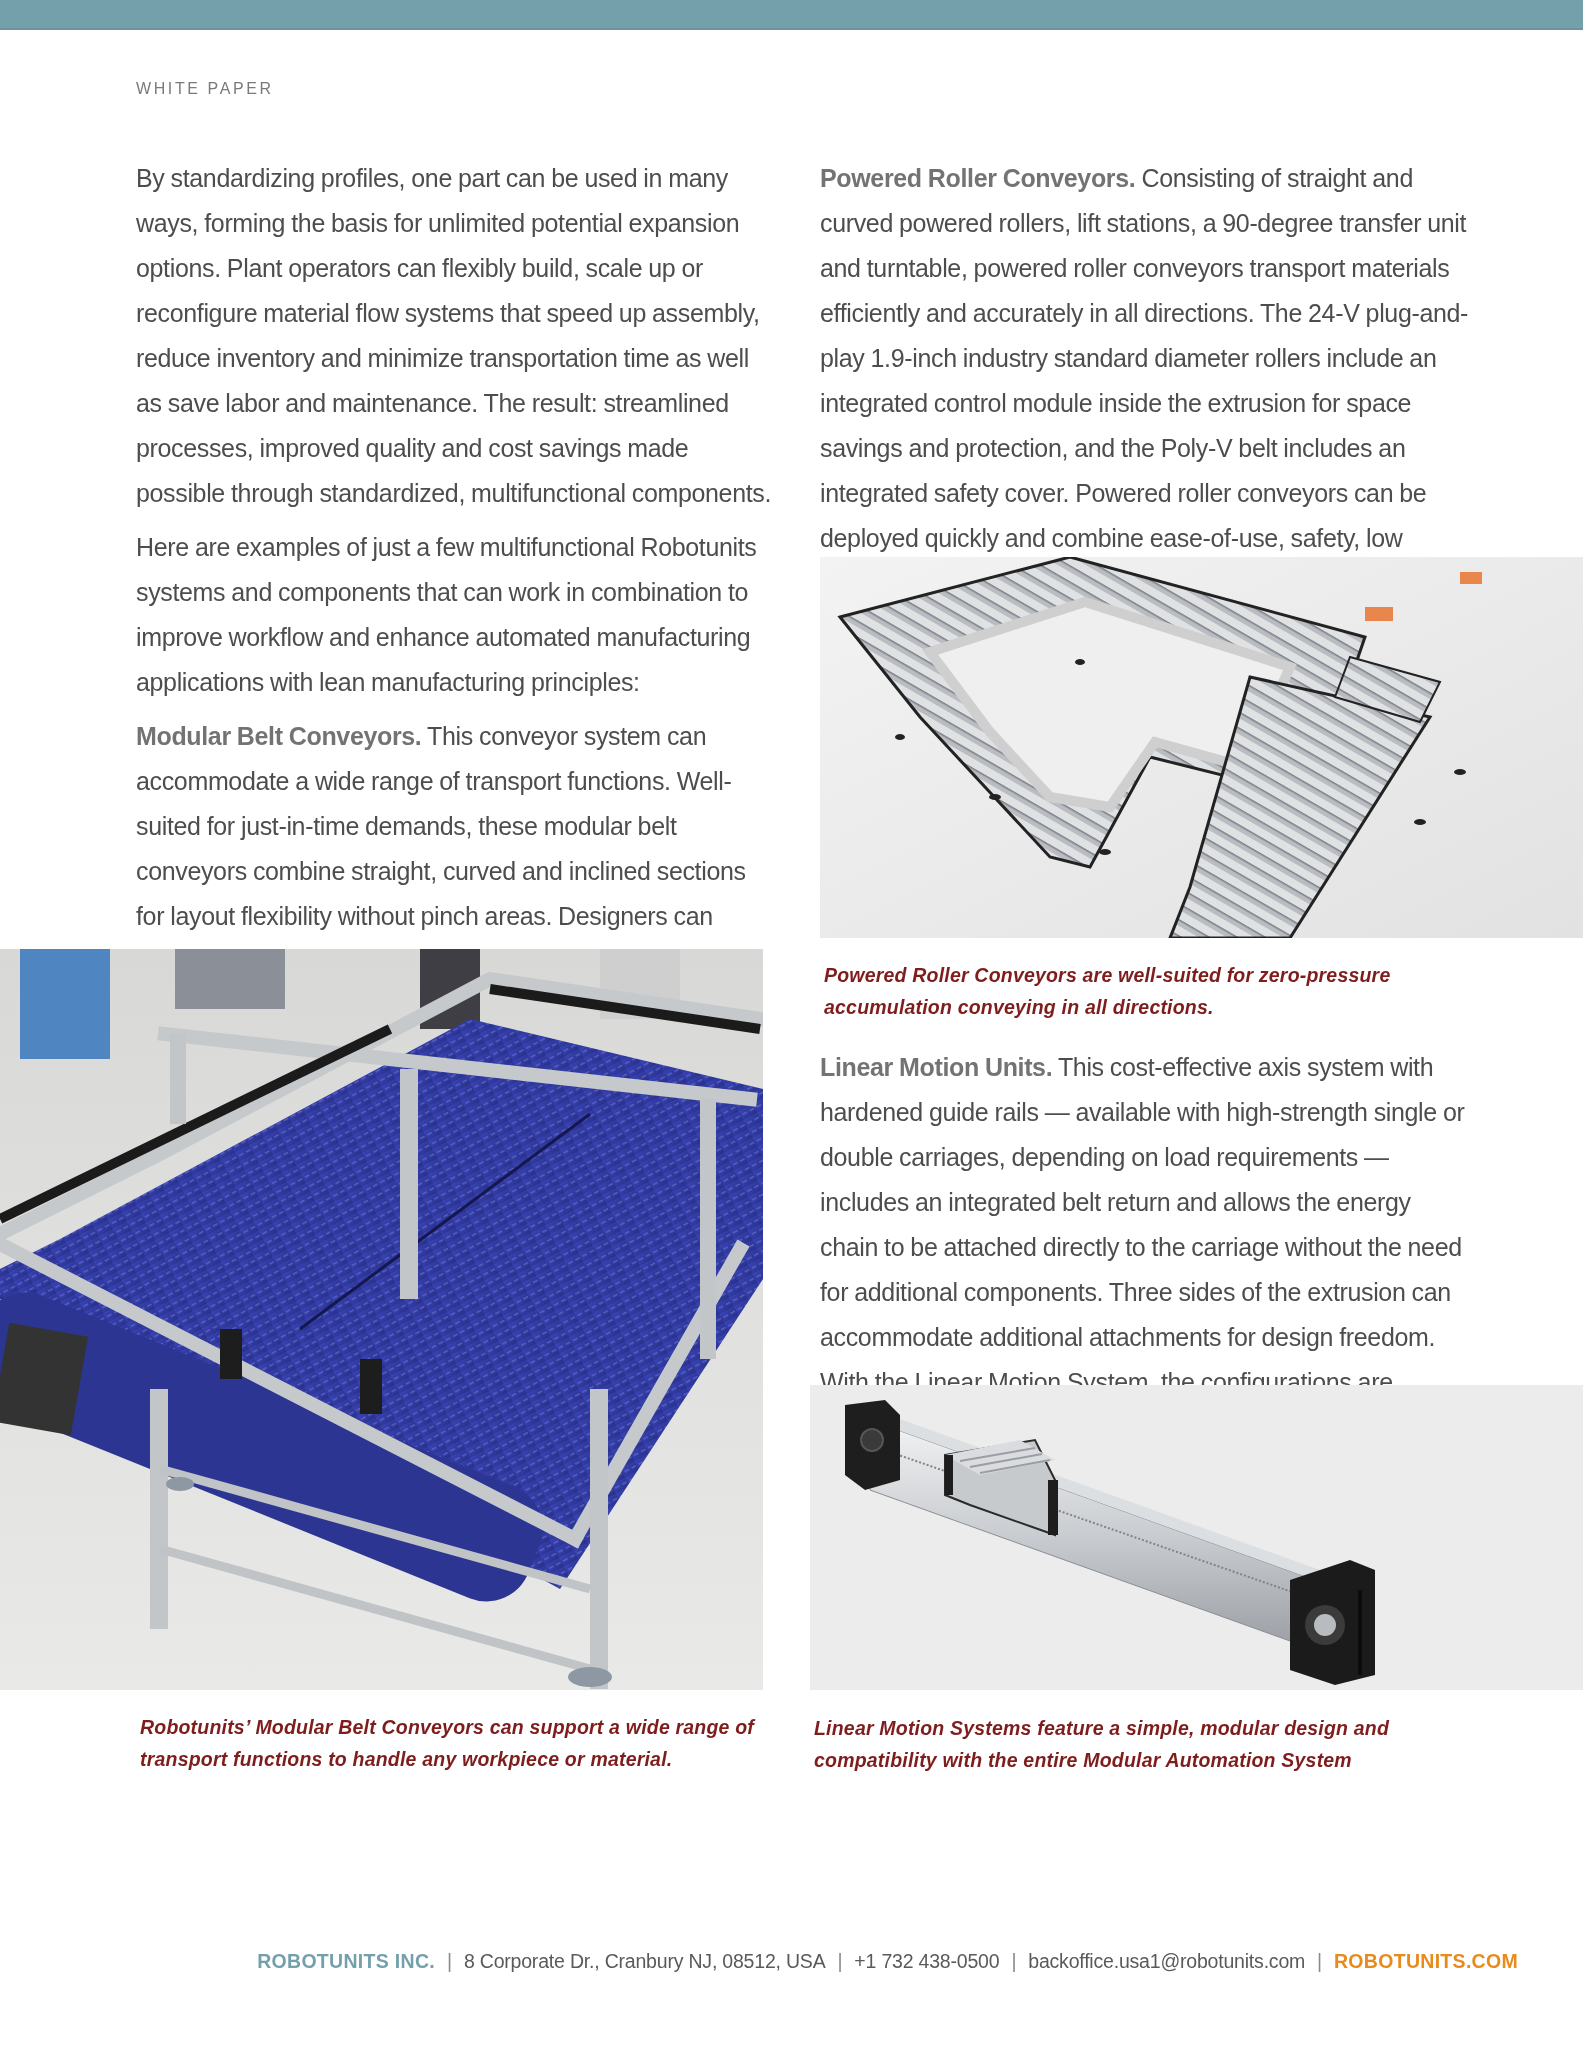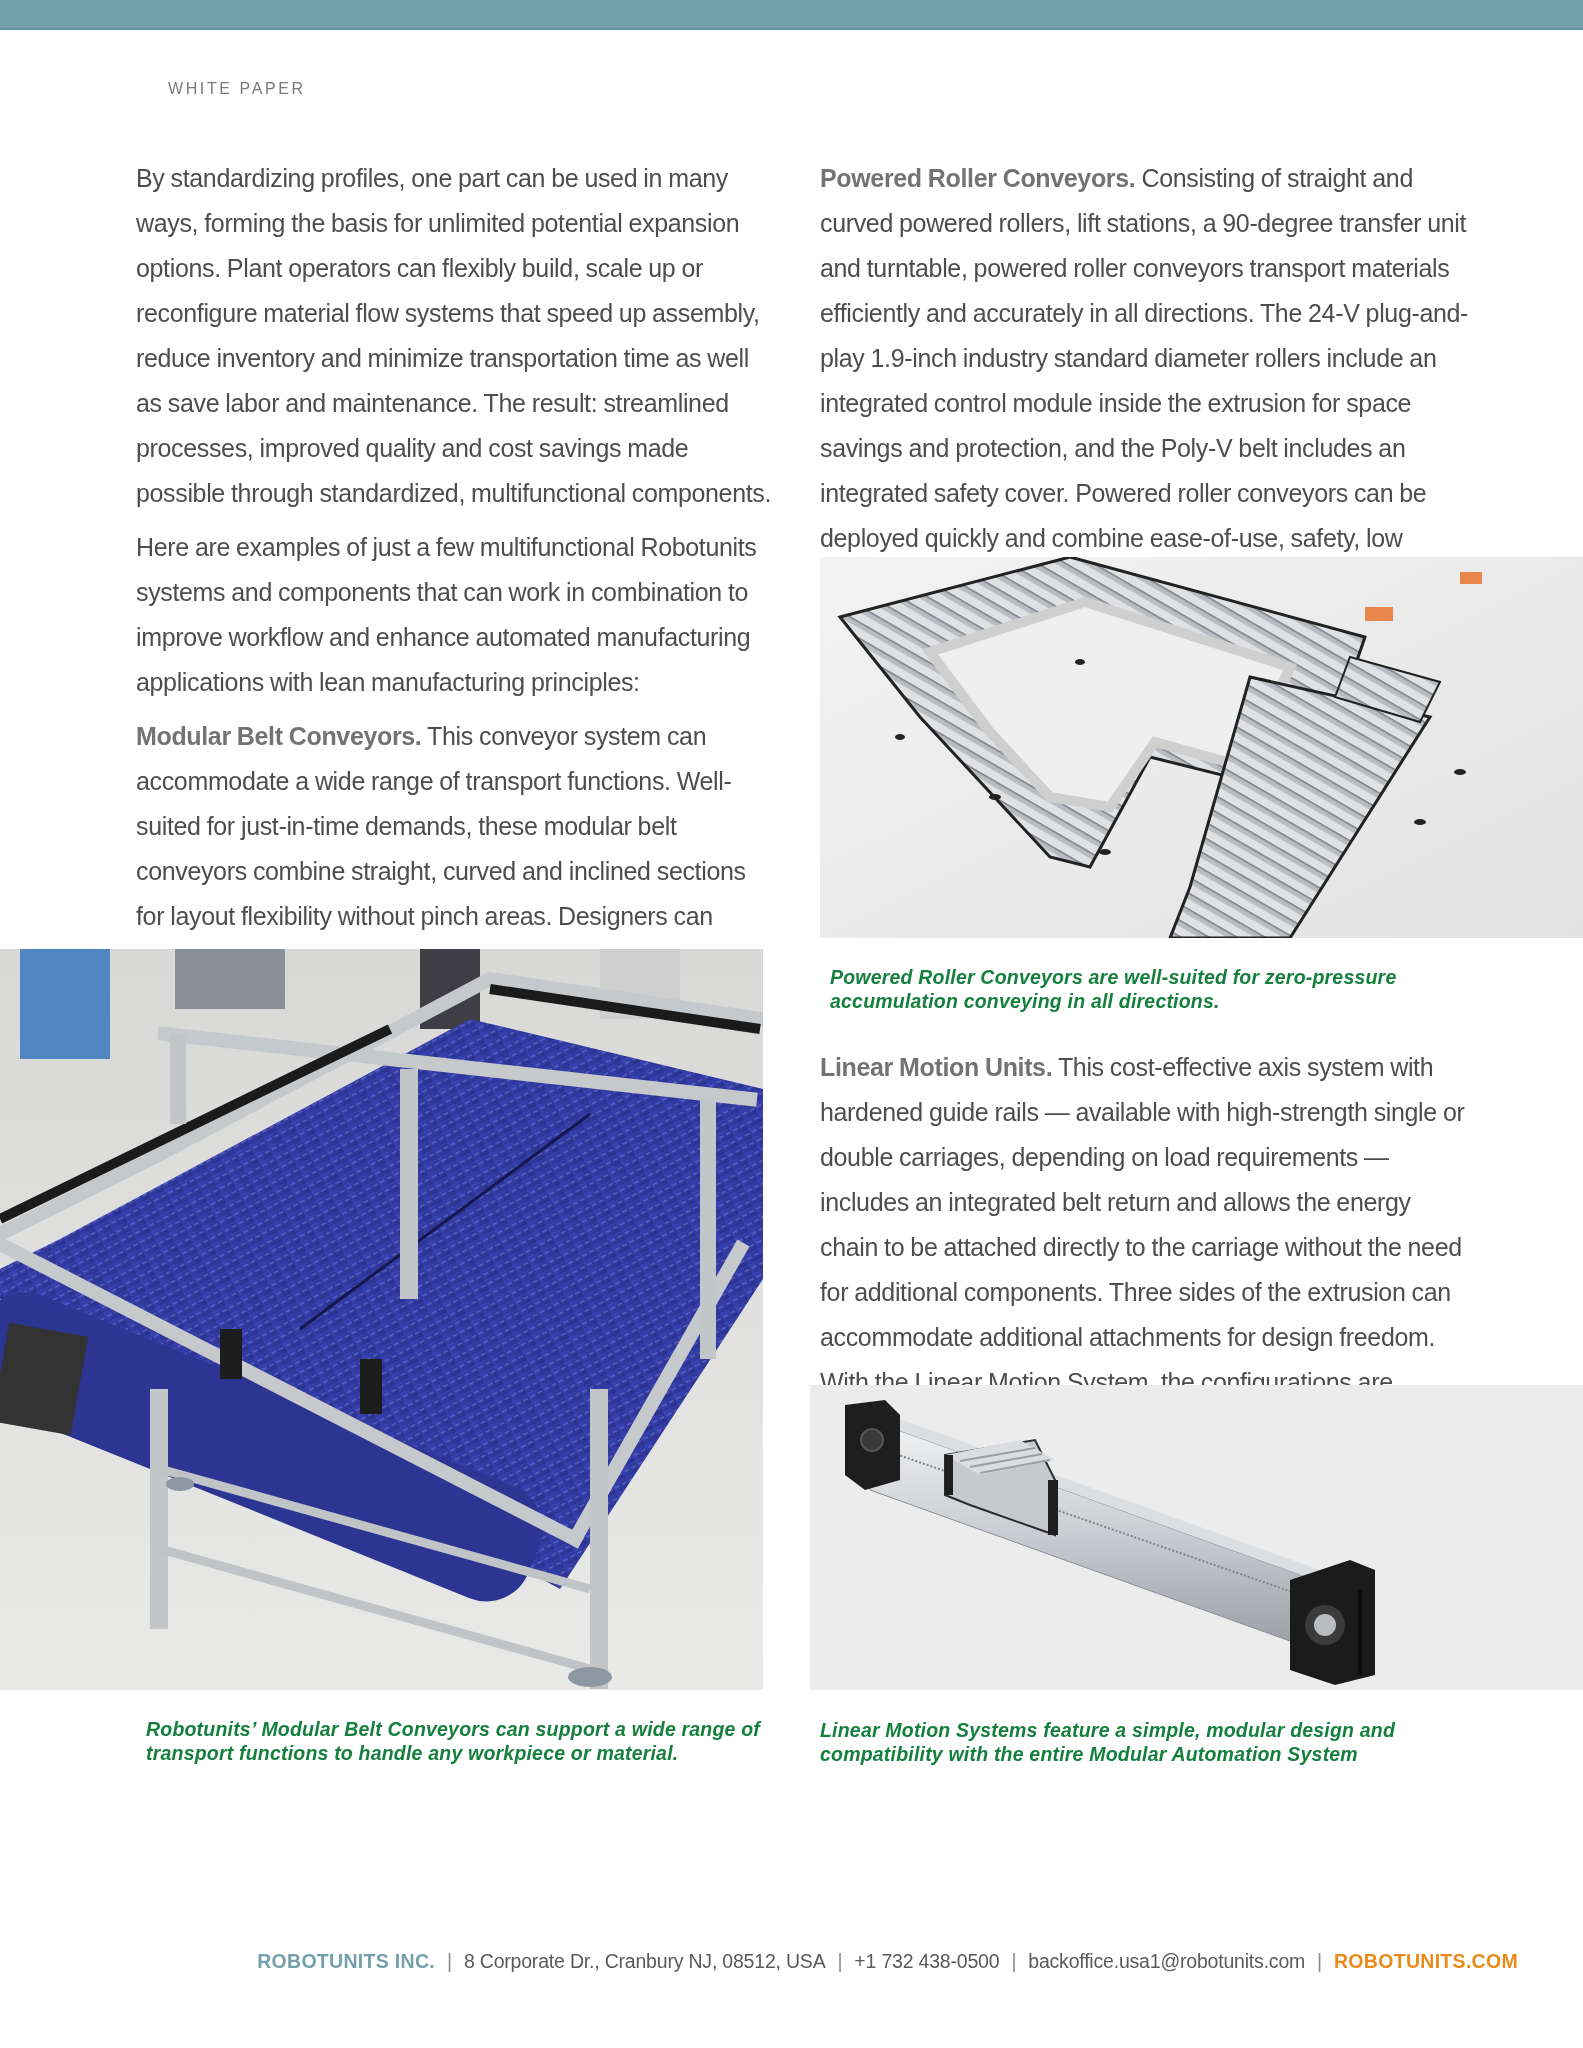--- a/index.html
+++ b/index.html
@@ -3,21 +3,21 @@
   <meta charset="utf-8">
   <style>
     html, body { margin: 0; padding: 0; }
     body {
       width: 1583px; height: 2048px; position: relative; overflow: hidden;
       background: #ffffff;
       font-family: "Liberation Sans", "DejaVu Sans", sans-serif;
       color: #4a4a4a;
     }
     .top-bar { position: absolute; left: 0; top: 0; width: 1583px; height: 28px; background: #74a0ab; border-bottom: 2px solid #6a96a1; }
-    .doc-label { position: absolute; left: 136px; top: 80px; font-size: 16px; letter-spacing: 2.6px; color: #7a7a7a; font-weight: normal; margin-left: 32px; }
+    .doc-label { position: absolute; left: 136px; top: 80px; font-size: 16px; letter-spacing: 2.6px; color: #7a7a7a; font-weight: normal; }
 
     .col { position: absolute; }
     .col p {
       margin: 0 0 9px 0;
       font-size: 25px;
       line-height: 45px;
       color: #4d4d4d;
       letter-spacing: -0.35px;
       word-spacing: -0.5px;
     }
@@ -25,24 +25,24 @@
     .col-left { left: 136px; top: 156px; width: 640px; }
     .col-right-top { left: 820px; top: 156px; width: 650px; }
     .col-right-mid { left: 820px; top: 1045px; width: 650px; }
 
     .photo { position: absolute; overflow: hidden; }
     .photo-rollers { left: 820px; top: 557px; width: 763px; height: 381px; background: #ececec; }
     .photo-belt { left: 0; top: 949px; width: 763px; height: 741px; background: #e7e7e5; }
     .photo-linear { left: 810px; top: 1385px; width: 773px; height: 305px; background: #ececec; }
 
     .caption {
-      position: absolute; margin: 10px;
+      position: absolute; margin: 4px;
       font-style: italic; font-weight: bold;
-      font-size: 19.5px; line-height: 24px;
-      color: #15803d; letter-spacing: 0.2px;
+      font-size: 19.5px; line-height: 32px;
+      color: #7f1d1d; letter-spacing: 0.2px;
     }
     .cap-rollers { left: 820px; top: 955px; width: 700px; }
     .cap-belt { left: 136px; top: 1707px; width: 640px; }
     .cap-linear { left: 810px; top: 1708px; width: 700px; }
 
     .footer {
       position: absolute; left: 118px; top: 1950px; width: 1400px;
       font-size: 19.5px; color: #5a5a5a; white-space: nowrap; letter-spacing: -0.2px; text-align: right;
     }
     .footer .brand { color: #74a0ab; font-weight: bold; letter-spacing: 0.3px; }

